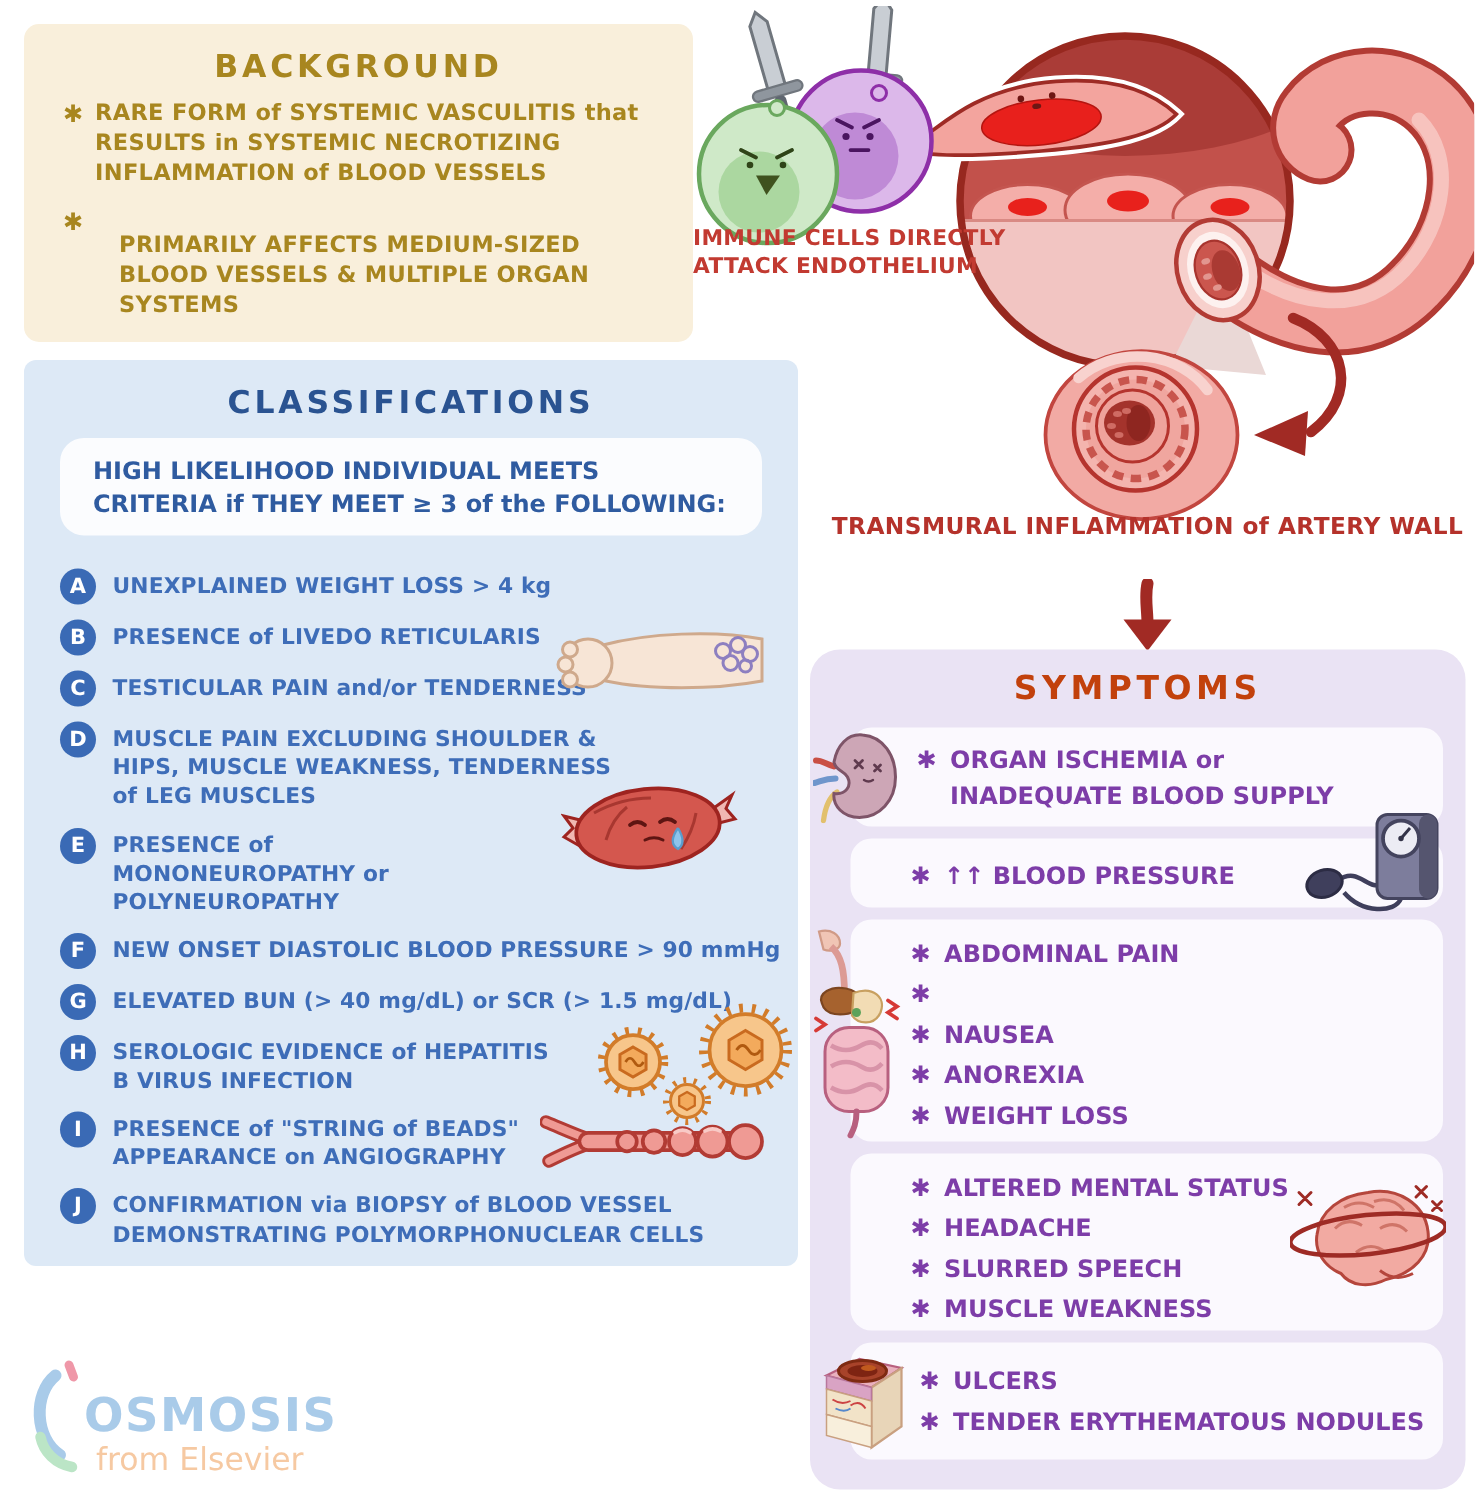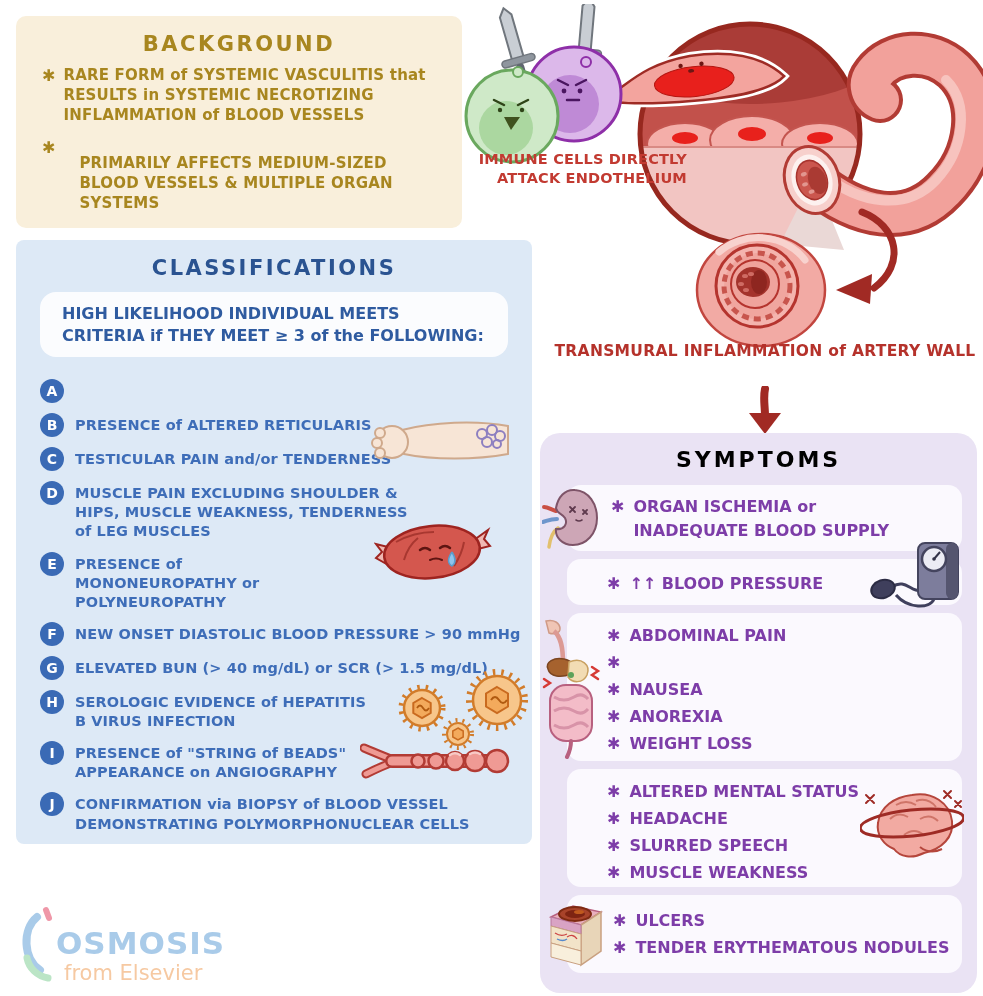--- a/index.html
+++ b/index.html
@@ -25,30 +25,30 @@
                 padding:11px 22px;color:#2f5ba0;font-size:16px;font-weight:700;line-height:1.35;}
   .crows{margin:22px 0 0 24px;}
   .crow{display:flex;gap:11px;margin-bottom:10px;}
   .badge{flex:0 0 auto;width:24px;height:24px;border-radius:50%;background:#3a6ab5;color:#fff;
          font-size:14px;font-weight:800;display:flex;align-items:center;justify-content:center;}
   .ctext{color:#3e6db8;font-size:14.5px;font-weight:700;line-height:1.32;padding-top:3px;letter-spacing:.1px;}
   .c-d .ctext{max-width:350px;} .c-e .ctext{max-width:250px;}
   .c-h .ctext{max-width:300px;} .c-i .ctext{max-width:280px;} .c-j .ctext{max-width:400px;}
 
   
-  .attack-caption{left:462px;top:150px;width:225px;text-align:right;color:#c23a31;
+  .attack-caption{left:462px;top:150px;width:225px;text-align:left;color:#c23a31;
                   font-size:14.5px;font-weight:800;line-height:1.3;letter-spacing:.2px;}
   .transmural{left:553px;top:342px;width:424px;text-align:center;}
   .transmural .t1{color:#b5322b;font-size:15.5px;font-weight:800;letter-spacing:.3px;}
   .transmural .t2{color:#ca6660;font-size:14px;font-weight:800;margin-top:3px;letter-spacing:.3px;}
 
   
   .symptoms-panel{left:540px;top:433px;width:437px;height:560px;background:#eae3f4;border-radius:20px;}
   .sym-title{position:absolute;top:14px;left:0;width:100%;text-align:center;font-size:22px;
-             font-weight:800;letter-spacing:3px;color:#000000;margin:0;}
+             font-weight:800;letter-spacing:3px;color:#c2410c;margin:0;}
   .sbox{position:absolute;left:27px;width:395px;background:#fbf9fe;border-radius:14px;box-sizing:border-box;}
   .sbox1{top:52px;height:66px;padding:10px 8px 8px 44px;}
   .sbox2{top:126px;height:46px;padding:11px 8px 8px 40px;}
   .sbox3{top:180px;height:148px;padding:9px 8px 8px 40px;}
   .sbox4{top:336px;height:118px;padding:9px 100px 8px 40px;}
   .sbox5{top:462px;height:78px;padding:12px 8px 8px 46px;}
   .sitem{display:flex;gap:9px;color:#7d3da8;font-size:16px;font-weight:700;line-height:27px;}
   .sbox1 .sitem{line-height:24px;}
   .purple{color:#7d3da8;}
   .w290{max-width:290px;}
@@ -198,24 +198,25 @@
     <polygon points="5,27 37,27 21,48" fill="#a12a24"></polygon>
   </svg>
 
   <section class="abs class-panel">
     <h2 class="class-title">CLASSIFICATIONS</h2>
     <div class="criteria-box">HIGH LIKELIHOOD INDIVIDUAL MEETS CRITERIA if THEY MEET ≥ 3 of the FOLLOWING:</div>
 
     <div class="crows">
       <div class="crow">
         <span class="badge">A</span>
+        <span class="ctext">UNEXPLAINED WEIGHT LOSS &gt; 4 kg</span>
       </div>
       <div class="crow">
         <span class="badge">B</span>
-        <span class="ctext">PRESENCE of ALTERED RETICULARIS</span>
+        <span class="ctext">PRESENCE of LIVEDO RETICULARIS</span>
       </div>
       <div class="crow">
         <span class="badge">C</span>
         <span class="ctext">TESTICULAR PAIN and/or TENDERNESS</span>
       </div>
       <div class="crow c-d">
         <span class="badge">D</span>
         <span class="ctext">MUSCLE PAIN EXCLUDING SHOULDER &amp; HIPS, MUSCLE WEAKNESS, TENDERNESS of LEG MUSCLES</span>
       </div>
       <div class="crow c-e">

